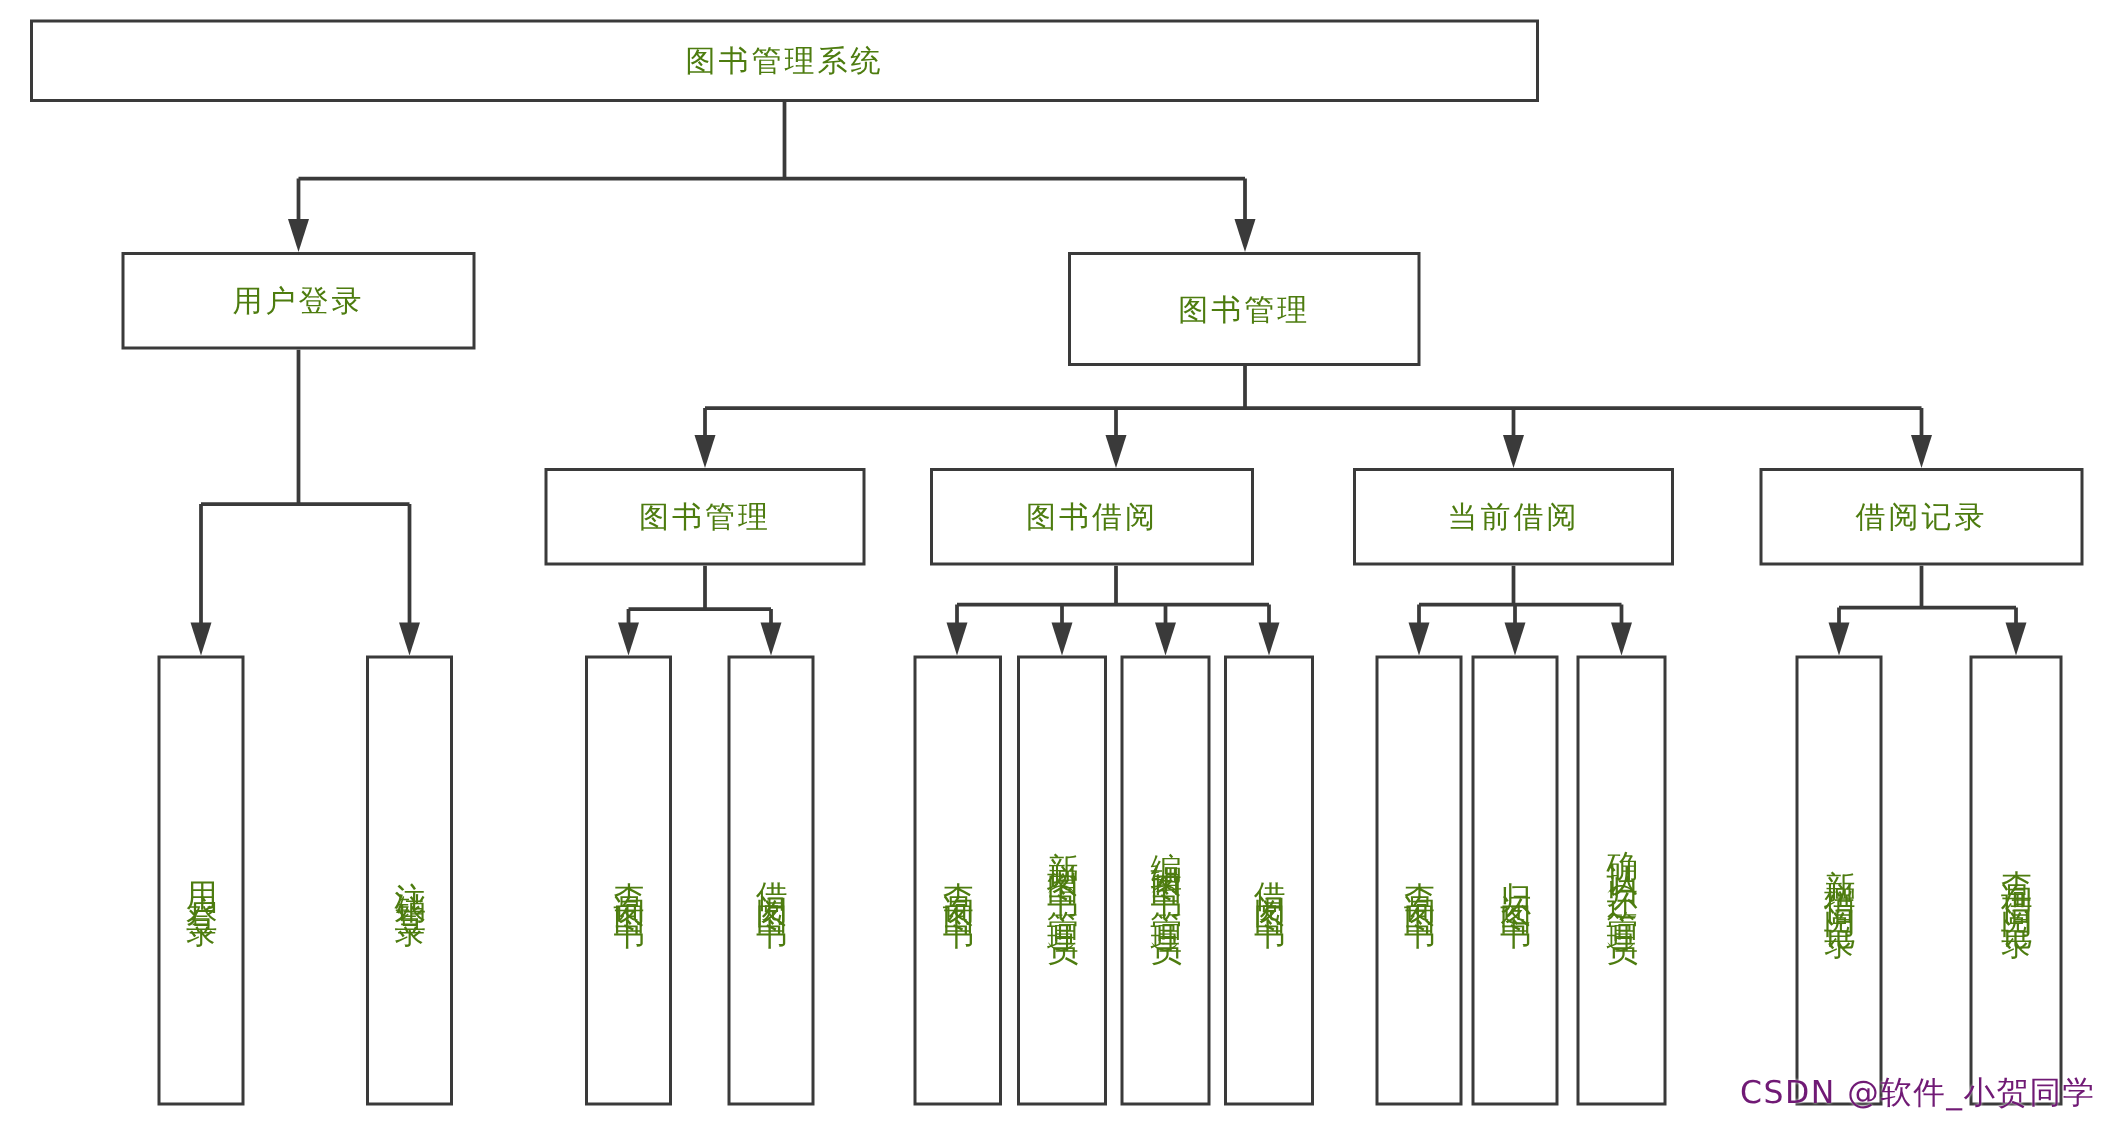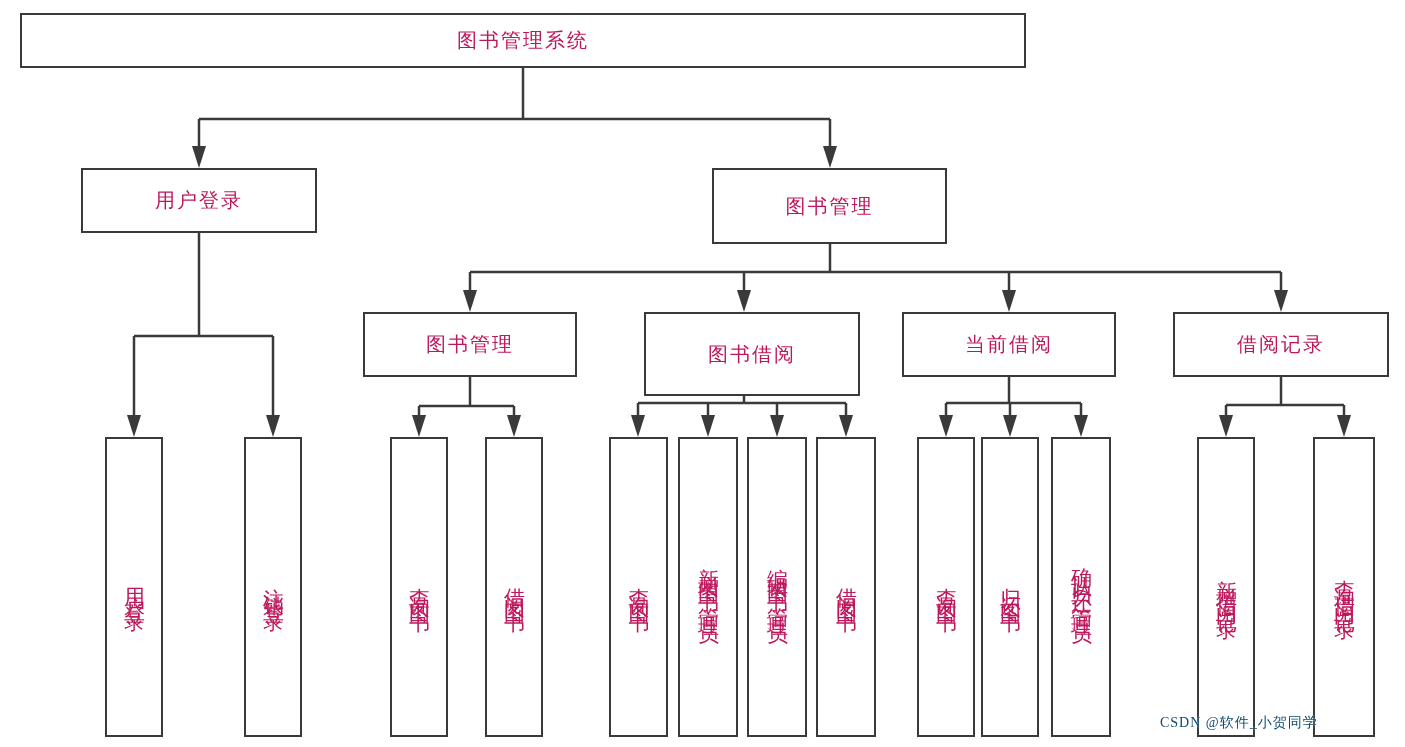--- a/index.html
+++ b/index.html
@@ -23,41 +23,40 @@
     background: #ffffff;
     display: flex;
     align-items: center;
     justify-content: center;
     color: #2f2f2f;
   }
   .node .lbl {
     font-size: 20px;
     letter-spacing: 2px;
     white-space: nowrap;
-    color: #be185d;
+    color: #4d7c0f;
   }
   .node.leaf .lbl {
     writing-mode: vertical-rl;
     text-orientation: mixed;
     white-space: normal;
     font-size: 21px;
     letter-spacing: 8px;
     line-height: 1;
   }
   .watermark {
     position: absolute;
     left: 1160px;
     top: 714px;
-    font-size: 14px;
-    color: #0c4a6e;
+    font-size: 21px;
+    color: #701a75;
     letter-spacing: 1px;
     white-space: nowrap;
     z-index: 5;
     text-shadow: 0 0 2px #ffffff;
-    font-family: Liberation Serif, serif;
   }
 </style>
 </head>
 <body>
 
 <div class="canvas">
 
   <svg class="connectors" viewBox="0 0 1405 747" xmlns="http://www.w3.org/2000/svg" fill="none" stroke="#3a3a3a" stroke-width="2.5">
 
     <g>
@@ -141,21 +140,21 @@
   <div class="node" style="left:81px; top:168px; width:236px; height:65px;">
     <span class="lbl">用户登录</span>
   </div>
   <div class="node" style="left:712px; top:168px; width:235px; height:76px;">
     <span class="lbl">图书管理</span>
   </div>
 
   <div class="node" style="left:363px; top:312px; width:214px; height:65px;">
     <span class="lbl">图书管理</span>
   </div>
-  <div class="node" style="left:644px; top:312px; width:216px; height:84px;">
+  <div class="node" style="left:620px; top:312px; width:216px; height:65px;">
     <span class="lbl">图书借阅</span>
   </div>
   <div class="node" style="left:902px; top:312px; width:214px; height:65px;">
     <span class="lbl">当前借阅</span>
   </div>
   <div class="node" style="left:1173px; top:312px; width:216px; height:65px;">
     <span class="lbl">借阅记录</span>
   </div>
 
   <div class="node leaf" style="left:105px; top:437px; width:58px; height:300px;">

